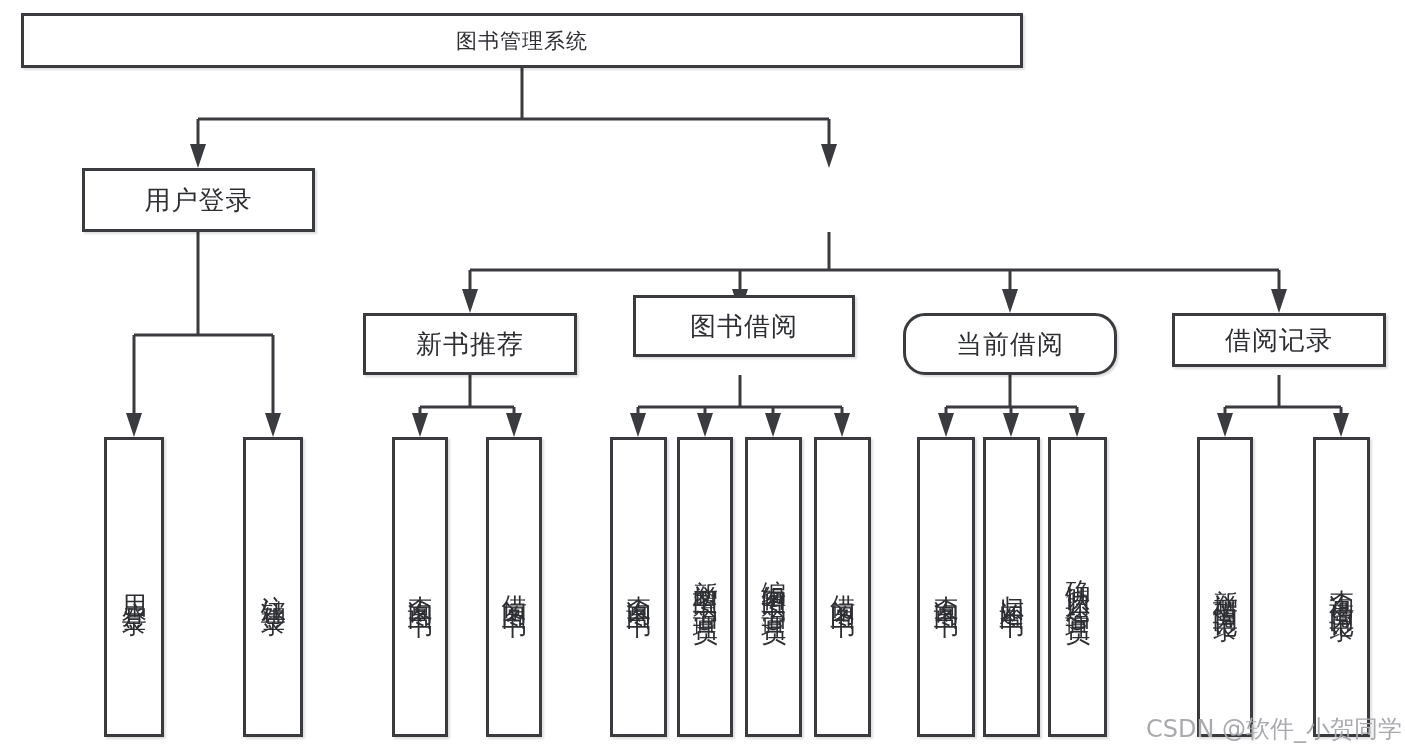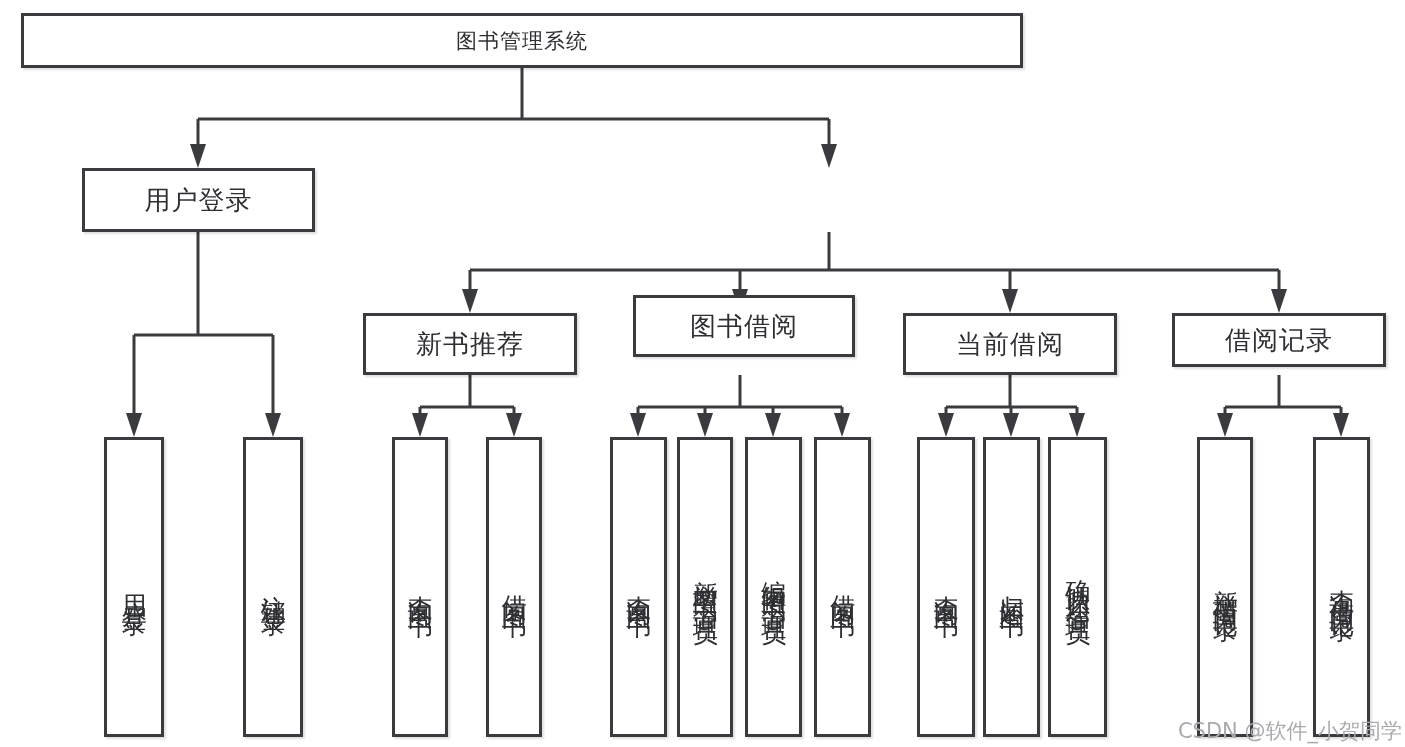--- a/index.html
+++ b/index.html
@@ -37,21 +37,21 @@
     writing-mode: vertical-rl;
     text-orientation: mixed;
     font-size: 25px;
     line-height: 1.1;
     letter-spacing: 6px;
   }
   #watermark {
     position: absolute;
     right: 3px;
     bottom: 2px;
-    font-size: 21px;
+    font-size: 24px;
     color: #a9aaae;
     white-space: nowrap;
   }
 </style>
 </head>
 <body>
 
 <div id="stage">
 
   <svg id="connectors" width="1405" height="747" viewBox="0 0 1405 747">
@@ -121,21 +121,21 @@
   <div class="node" style="left:82px; top:168px; width:233px; height:64px;">
     <span class="h-label">用户登录</span>
   </div>
 
   <div class="node" style="left:363px; top:313px; width:214px; height:62px;text-align:center;">
     <span class="h-label">新书推荐</span>
   </div>
   <div class="node" style="left:633px; top:295px; width:222px; height:62px;">
     <span class="h-label">图书借阅</span>
   </div>
-  <div class="node" style="left:903px; top:313px; width:214px; height:62px;">
+  <div class="node" style="left:903px; top:313px; width:214px; height:62px;border-radius:22px;">
     <span class="h-label">当前借阅</span>
   </div>
   <div class="node" style="left:1172px; top:313px; width:214px; height:54px;">
     <span class="h-label">借阅记录</span>
   </div>
 
   <div class="node" style="left:104px; top:437px; width:60px; height:300px;">
     <span class="v-label">用户登录</span>
   </div>
   <div class="node" style="left:243px; top:437px; width:60px; height:300px;">

